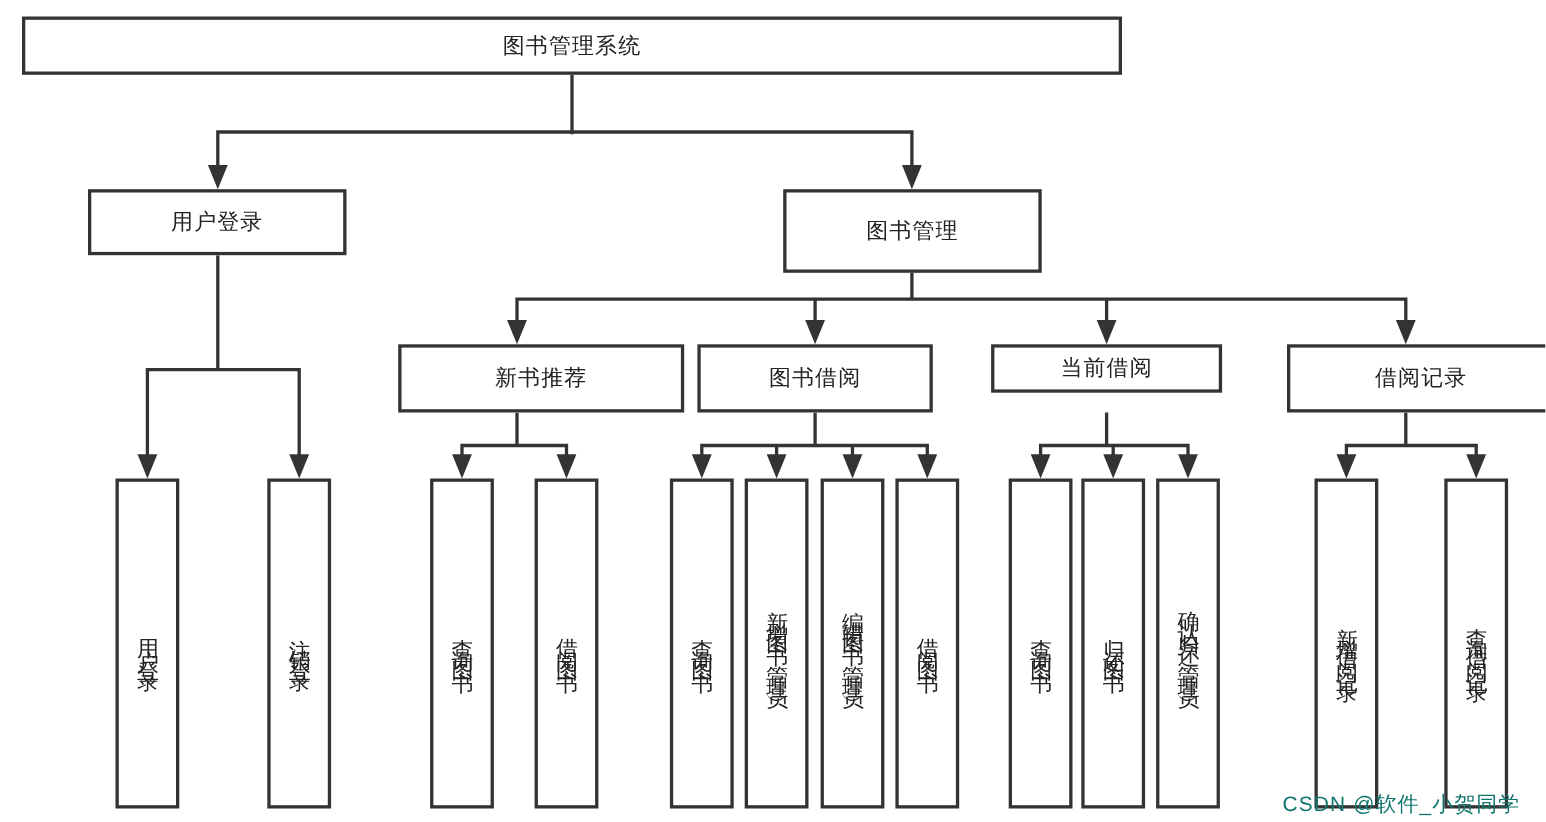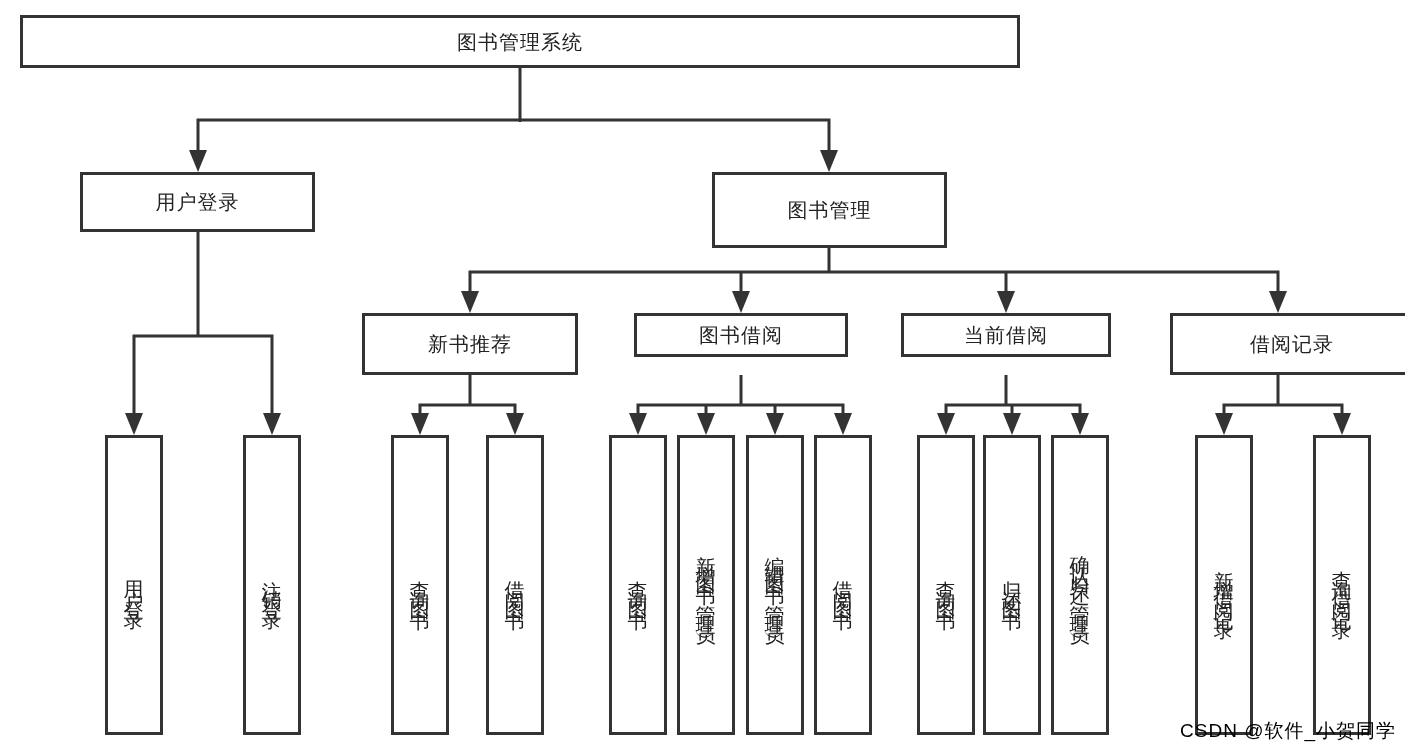--- a/index.html
+++ b/index.html
@@ -44,24 +44,24 @@
     writing-mode: vertical-rl;
     text-orientation: mixed;
     font-size: 20px;
     line-height: 1;
     letter-spacing: 10px;
     white-space: nowrap;
   }
 
   .watermark {
     position: absolute;
-    right: 9px;
+    right: 23px;
     bottom: 3px;
     font-size: 19px;
-    color: #000000;
+    color: #0f766e;
     letter-spacing: 1px;
     z-index: 5;
     white-space: nowrap;
     text-align: right;
   }
 </style>
 </head>
 <body>
 
 <div class="stage">
@@ -142,24 +142,24 @@
     <span>图书管理系统</span>
   </div>
 
   <div class="node h" style="left:80px; top:172px; width:235px; height:60px;">
     <span>用户登录</span>
   </div>
   <div class="node h" style="left:712px; top:172px; width:235px; height:76px;">
     <span>图书管理</span>
   </div>
 
-  <div class="node h" style="left:362px; top:313px; width:216px; height:62px;">
+  <div class="node h" style="left:362px; top:313px; width:260px; height:62px;">
     <span>新书推荐</span>
   </div>
-  <div class="node h" style="left:634px; top:313px; width:214px; height:44px;">
+  <div class="node h" style="left:634px; top:313px; width:214px; height:62px;">
     <span>图书借阅</span>
   </div>
   <div class="node h" style="left:901px; top:313px; width:210px; height:44px;">
     <span>当前借阅</span>
   </div>
   <div class="node h" style="left:1170px; top:313px; width:244px; height:62px;">
     <span>借阅记录</span>
   </div>
 
   <div class="node v" style="left:105px; top:435px; width:58px; height:300px;">

